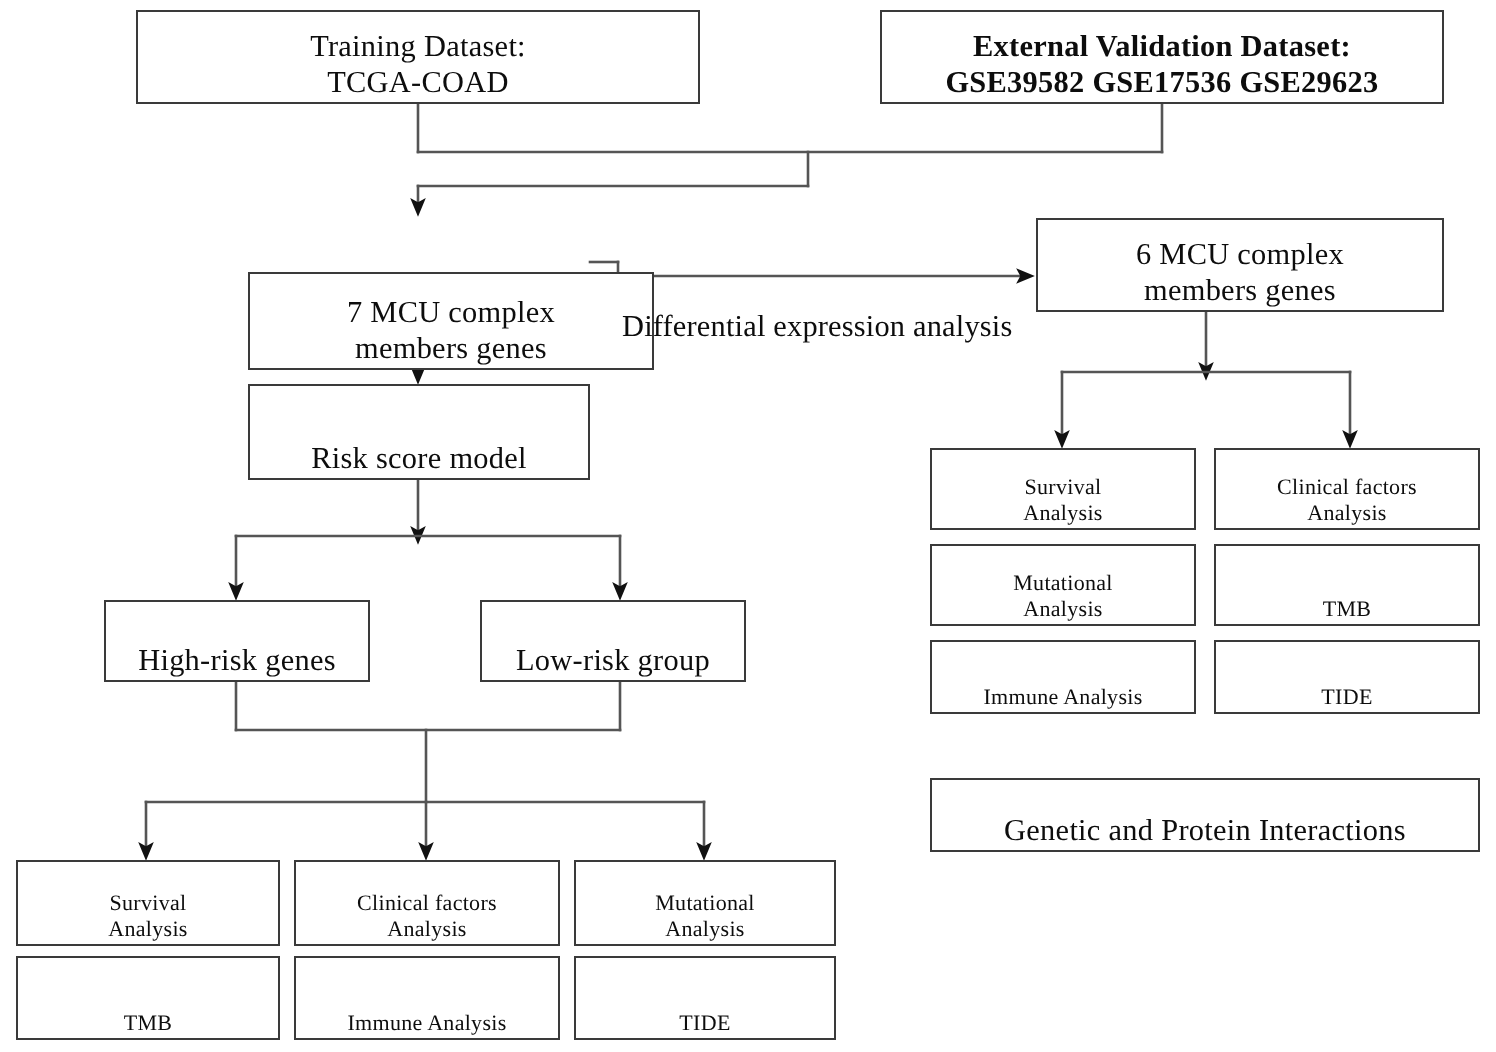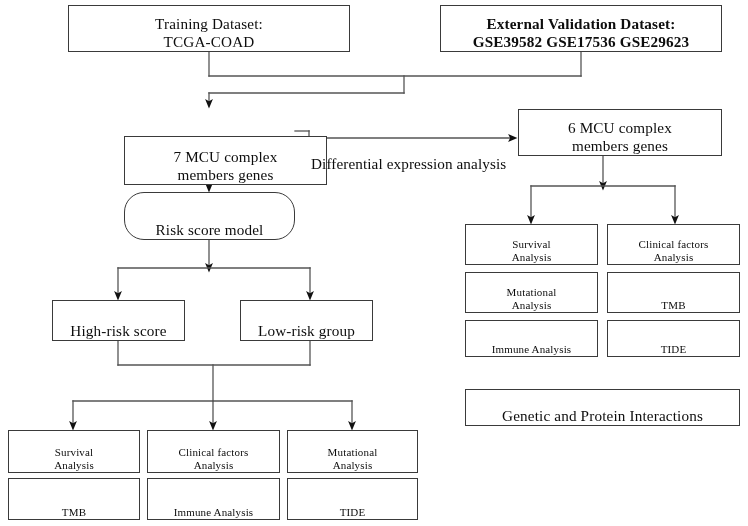--- a/index.html
+++ b/index.html
@@ -118,26 +118,26 @@
 members genes</span>
   </div>
 
   <div class="node fs15" style="left:518px; top:109px; width:204px; height:47px;">
     <span class="node-text">6 MCU complex
 members genes</span>
   </div>
 
   <div class="edge-label fs15" style="left:311px; top:111px;">Differential expression analysis</div>
 
-  <div class="node fs15" style="left:124px; top:192px; width:171px; height:48px;border-radius:20px;">
+  <div class="node fs15" style="left:124px; top:192px; width:171px; height:48px;">
     <span class="node-text">Risk score model</span>
   </div>
 
   <div class="node fs15" style="left:52px; top:300px; width:133px; height:41px;">
-    <span class="node-text">High-risk score</span>
+    <span class="node-text">High-risk genes</span>
   </div>
 
   <div class="node fs15" style="left:240px; top:300px; width:133px; height:41px;">
     <span class="node-text">Low-risk group</span>
   </div>
 
   <div class="node fs14" style="left:8px; top:430px; width:132px; height:43px;">
     <span class="node-text">Survival
 Analysis</span>
   </div>

